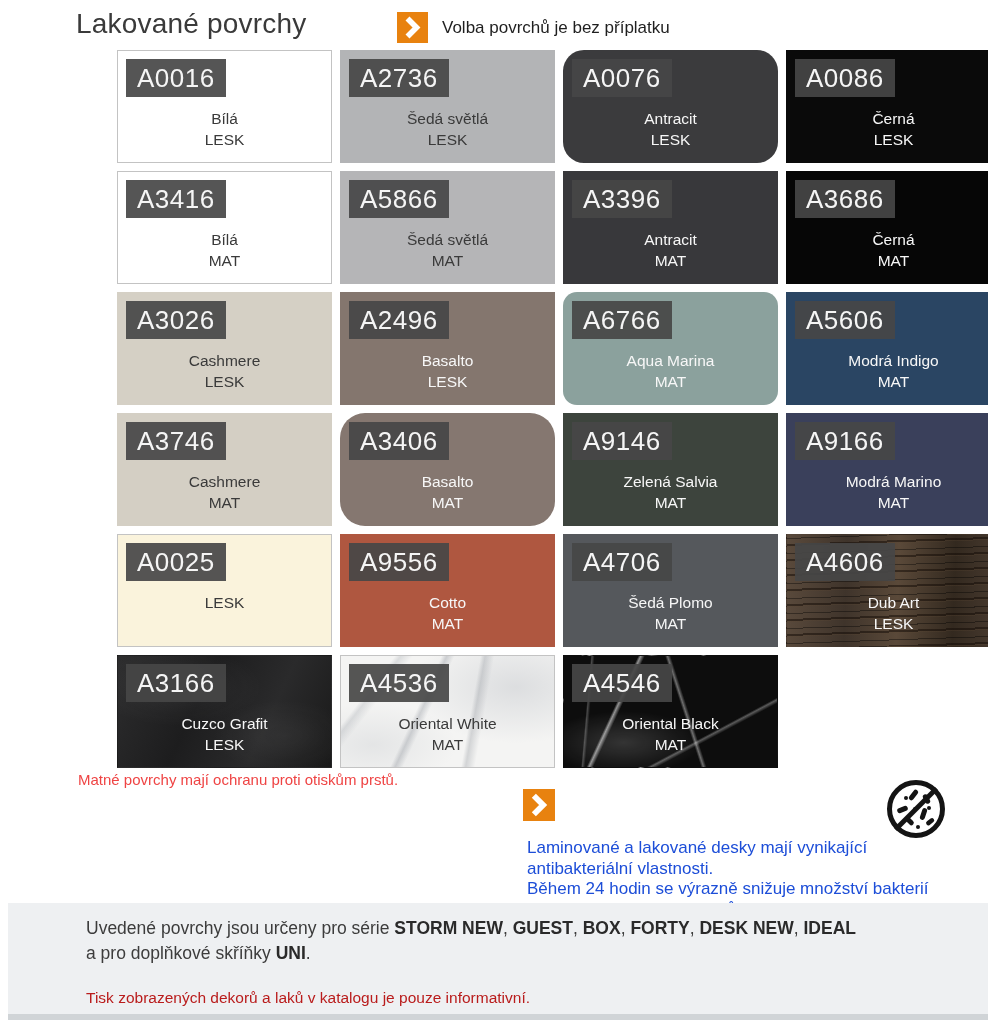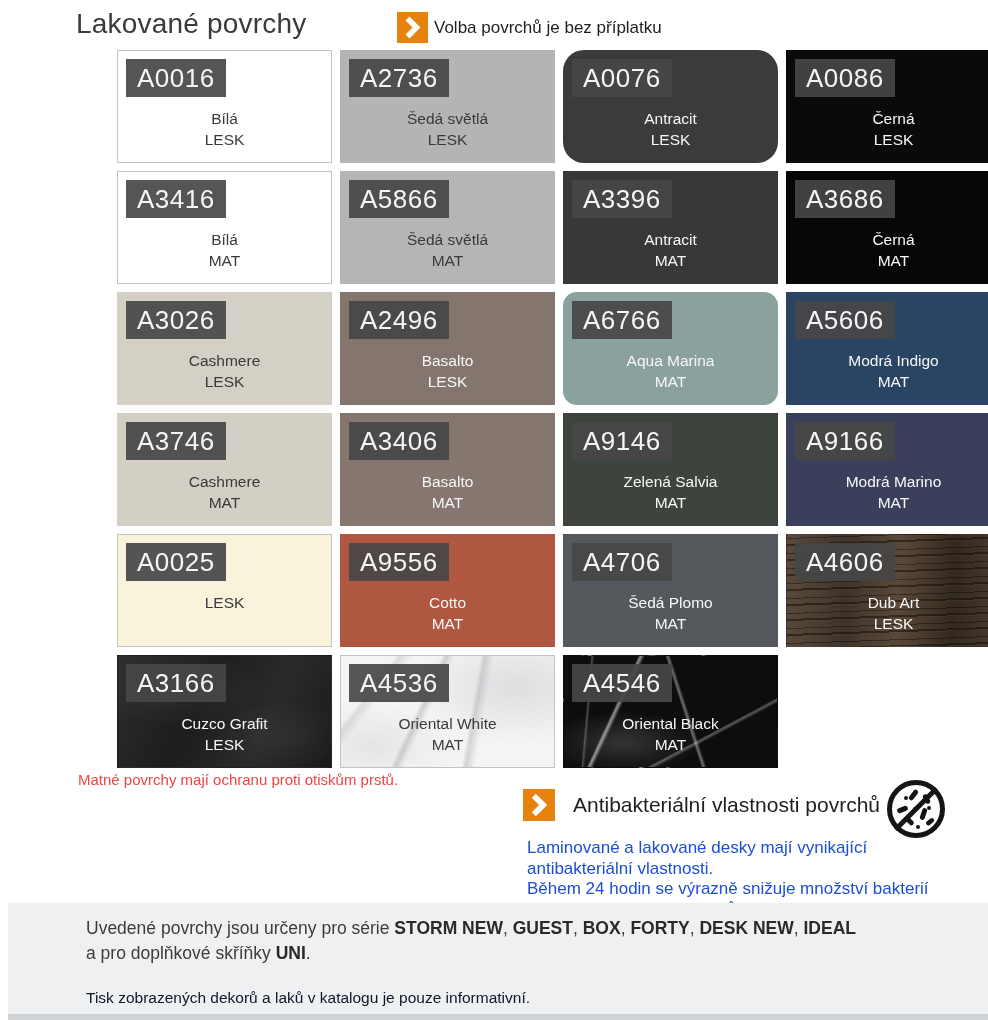--- a/index.html
+++ b/index.html
@@ -11,21 +11,21 @@
   }
   .page{position:relative;width:988px;height:1020px;}
 
   
   .title{
     position:absolute;left:76px;top:8px;
     font-size:28px;font-weight:400;color:#3a3a3a;letter-spacing:.2px;
   }
   .promo{
     position:absolute;left:397px;top:12px;
-    display:flex;align-items:center;gap:6px;
+    display:flex;align-items:center;gap:14px;
   }
   .arrow-badge{width:31px;height:31px;display:block;flex:0 0 auto;}
   .promo-label{font-size:17px;color:#1f1f1f;}
 
   
   .grid{
     position:absolute;left:77px;top:50px;width:884px;
     display:grid;grid-template-columns:repeat(4,215px);
     gap:8px 8px;
   }
@@ -104,21 +104,21 @@
     content:"";position:absolute;left:0;bottom:0;width:100%;height:6px;
     background:rgba(120,128,136,0.25);
   }
   .footer-series{
     position:absolute;left:78px;top:13px;width:840px;
     font-size:17.5px;line-height:25px;color:#3c3c3c;
   }
   .footer-series b{color:#2a2a2a;font-weight:700;}
   .footer-note{
     position:absolute;left:78px;top:86px;
-    font-size:15.5px;color:#0f172a;
+    font-size:15.5px;color:#b91c1c;
   }
 </style>
 </head>
 <body>
 
 <div class="page">
 
   <div class="title">Lakované povrchy</div>
 
   <div class="promo">
@@ -214,21 +214,21 @@
         <div>MAT</div>
       </div>
     </div>
       <div class="swatch text-dark" style="background: rgb(212, 207, 196);">
       <span class="code-badge">A3746</span>
       <div class="swatch-caption">
         <div>Cashmere</div>
         <div>MAT</div>
       </div>
     </div>
-      <div class="swatch text-light" style="background: rgb(133, 119, 112);">
+      <div class="swatch text-light" style="background: rgb(133, 119, 112); border-radius: 25px;">
       <span class="code-badge">A3406</span>
       <div class="swatch-caption">
         <div>Basalto</div>
         <div>MAT</div>
       </div>
     </div>
       <div class="swatch text-light" style="background: rgb(61, 68, 61);">
       <span class="code-badge">A9146</span>
       <div class="swatch-caption">
         <div>Zelená Salvia</div>
@@ -292,21 +292,20 @@
     </div>
     </div>
 
   <div class="matte-note">Matné povrchy mají ochranu proti otiskům prstů.</div>
 
   <div class="anti-head">
     <svg class="arrow-badge" viewBox="0 0 31 31">
       <rect x="0" y="0" width="31" height="31" fill="#e8820f"></rect>
       <path d="M10.5 6.5 L19.5 15.5 L10.5 24.5" fill="none" stroke="#ffffff" stroke-width="5.6"></path>
     </svg>
-    <span class="anti-title">Antibakteriální vlastnosti povrchů</span>
   </div>
 
   <svg class="bacteria" viewBox="0 0 64 64">
     <g fill="#141414">
       <rect x="27" y="12" width="5" height="12" rx="2.5" transform="rotate(38 29.5 18)"></rect>
       <rect x="40" y="17" width="5" height="10" rx="2.5" transform="rotate(-28 42.5 22)"></rect>
       <rect x="16" y="27" width="5" height="11" rx="2.5" transform="rotate(68 18.5 32.5)"></rect>
       <rect x="37" y="31" width="5" height="12" rx="2.5" transform="rotate(18 39.5 37)"></rect>
       <rect x="23" y="39" width="5" height="10" rx="2.5" transform="rotate(-46 25.5 44)"></rect>
       <rect x="44" y="40" width="4.5" height="9" rx="2.2" transform="rotate(52 46 44.5)"></rect>

